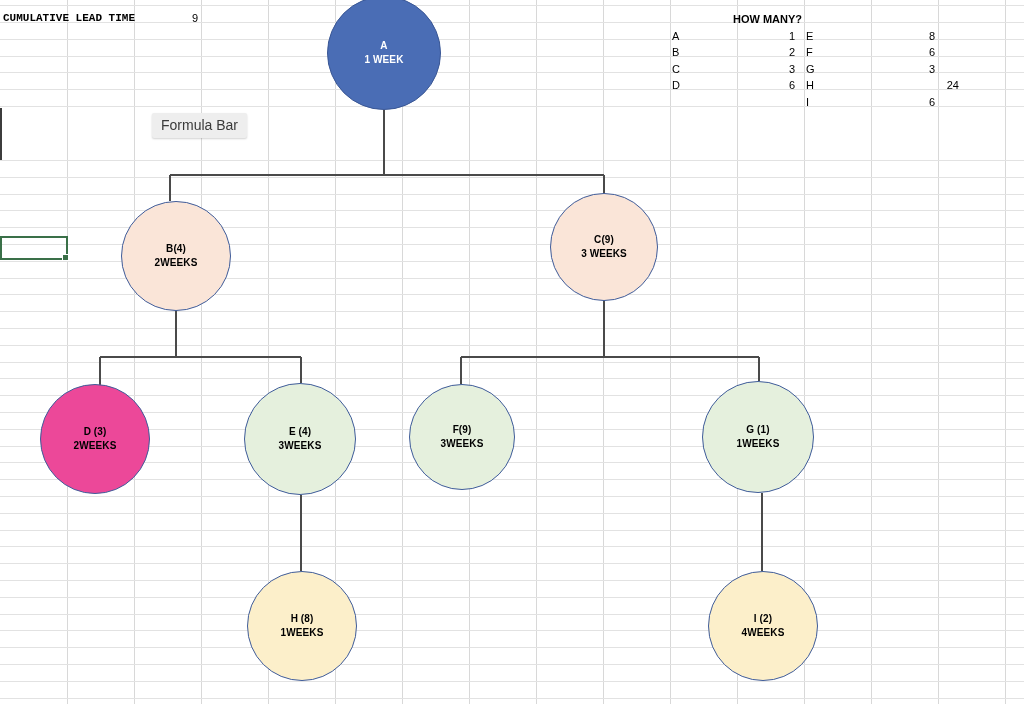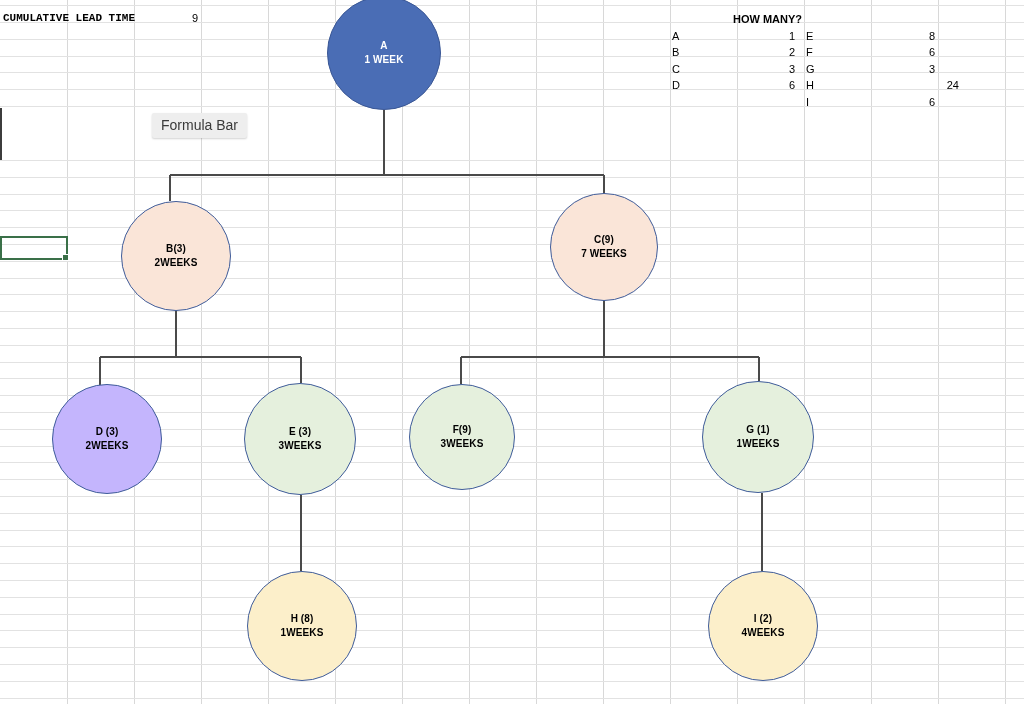--- a/index.html
+++ b/index.html
@@ -202,33 +202,33 @@
       <path d="M762,493 L762,571"></path>
     </g>
   </svg>
 
   <div id="node-layer">
       <div class="node" style="left: 327px; top: -4px; width: 114px; height: 114px; background: rgb(74, 109, 181); border: 1.3px solid rgb(58, 87, 149); color: rgb(255, 255, 255);">
         <span class="node-label">A</span>
         <span class="node-sub">1 WEEK</span>
       </div>
       <div class="node" style="left: 121px; top: 201px; width: 110px; height: 110px; background: rgb(250, 229, 216); border: 1.3px solid rgb(63, 92, 154); color: rgb(0, 0, 0);">
-        <span class="node-label">B(3)</span>
+        <span class="node-label">B(4)</span>
         <span class="node-sub">2WEEKS</span>
       </div>
       <div class="node" style="left: 550px; top: 193px; width: 108px; height: 108px; background: rgb(250, 229, 216); border: 1.3px solid rgb(63, 92, 154); color: rgb(0, 0, 0);">
         <span class="node-label">C(9)</span>
-        <span class="node-sub">7 WEEKS</span>
-      </div>
-      <div class="node" style="left: 52px; top: 384px; width: 110px; height: 110px; background: #c4b5fd; border: 1.3px solid rgb(63, 92, 154); color: rgb(0, 0, 0);">
+        <span class="node-sub">3 WEEKS</span>
+      </div>
+      <div class="node" style="left: 40px; top: 384px; width: 110px; height: 110px; background: #ec4899; border: 1.3px solid rgb(63, 92, 154); color: rgb(0, 0, 0);">
         <span class="node-label">D (3)</span>
         <span class="node-sub">2WEEKS</span>
       </div>
       <div class="node" style="left: 244px; top: 383px; width: 112px; height: 112px; background: rgb(229, 240, 221); border: 1.3px solid rgb(63, 92, 154); color: rgb(0, 0, 0);">
-        <span class="node-label">E (3)</span>
+        <span class="node-label">E (4)</span>
         <span class="node-sub">3WEEKS</span>
       </div>
       <div class="node" style="left: 409px; top: 384px; width: 106px; height: 106px; background: rgb(229, 240, 221); border: 1.3px solid rgb(63, 92, 154); color: rgb(0, 0, 0);">
         <span class="node-label">F(9)</span>
         <span class="node-sub">3WEEKS</span>
       </div>
       <div class="node" style="left: 702px; top: 381px; width: 112px; height: 112px; background: rgb(229, 240, 221); border: 1.3px solid rgb(63, 92, 154); color: rgb(0, 0, 0);">
         <span class="node-label">G (1)</span>
         <span class="node-sub">1WEEKS</span>
       </div>

